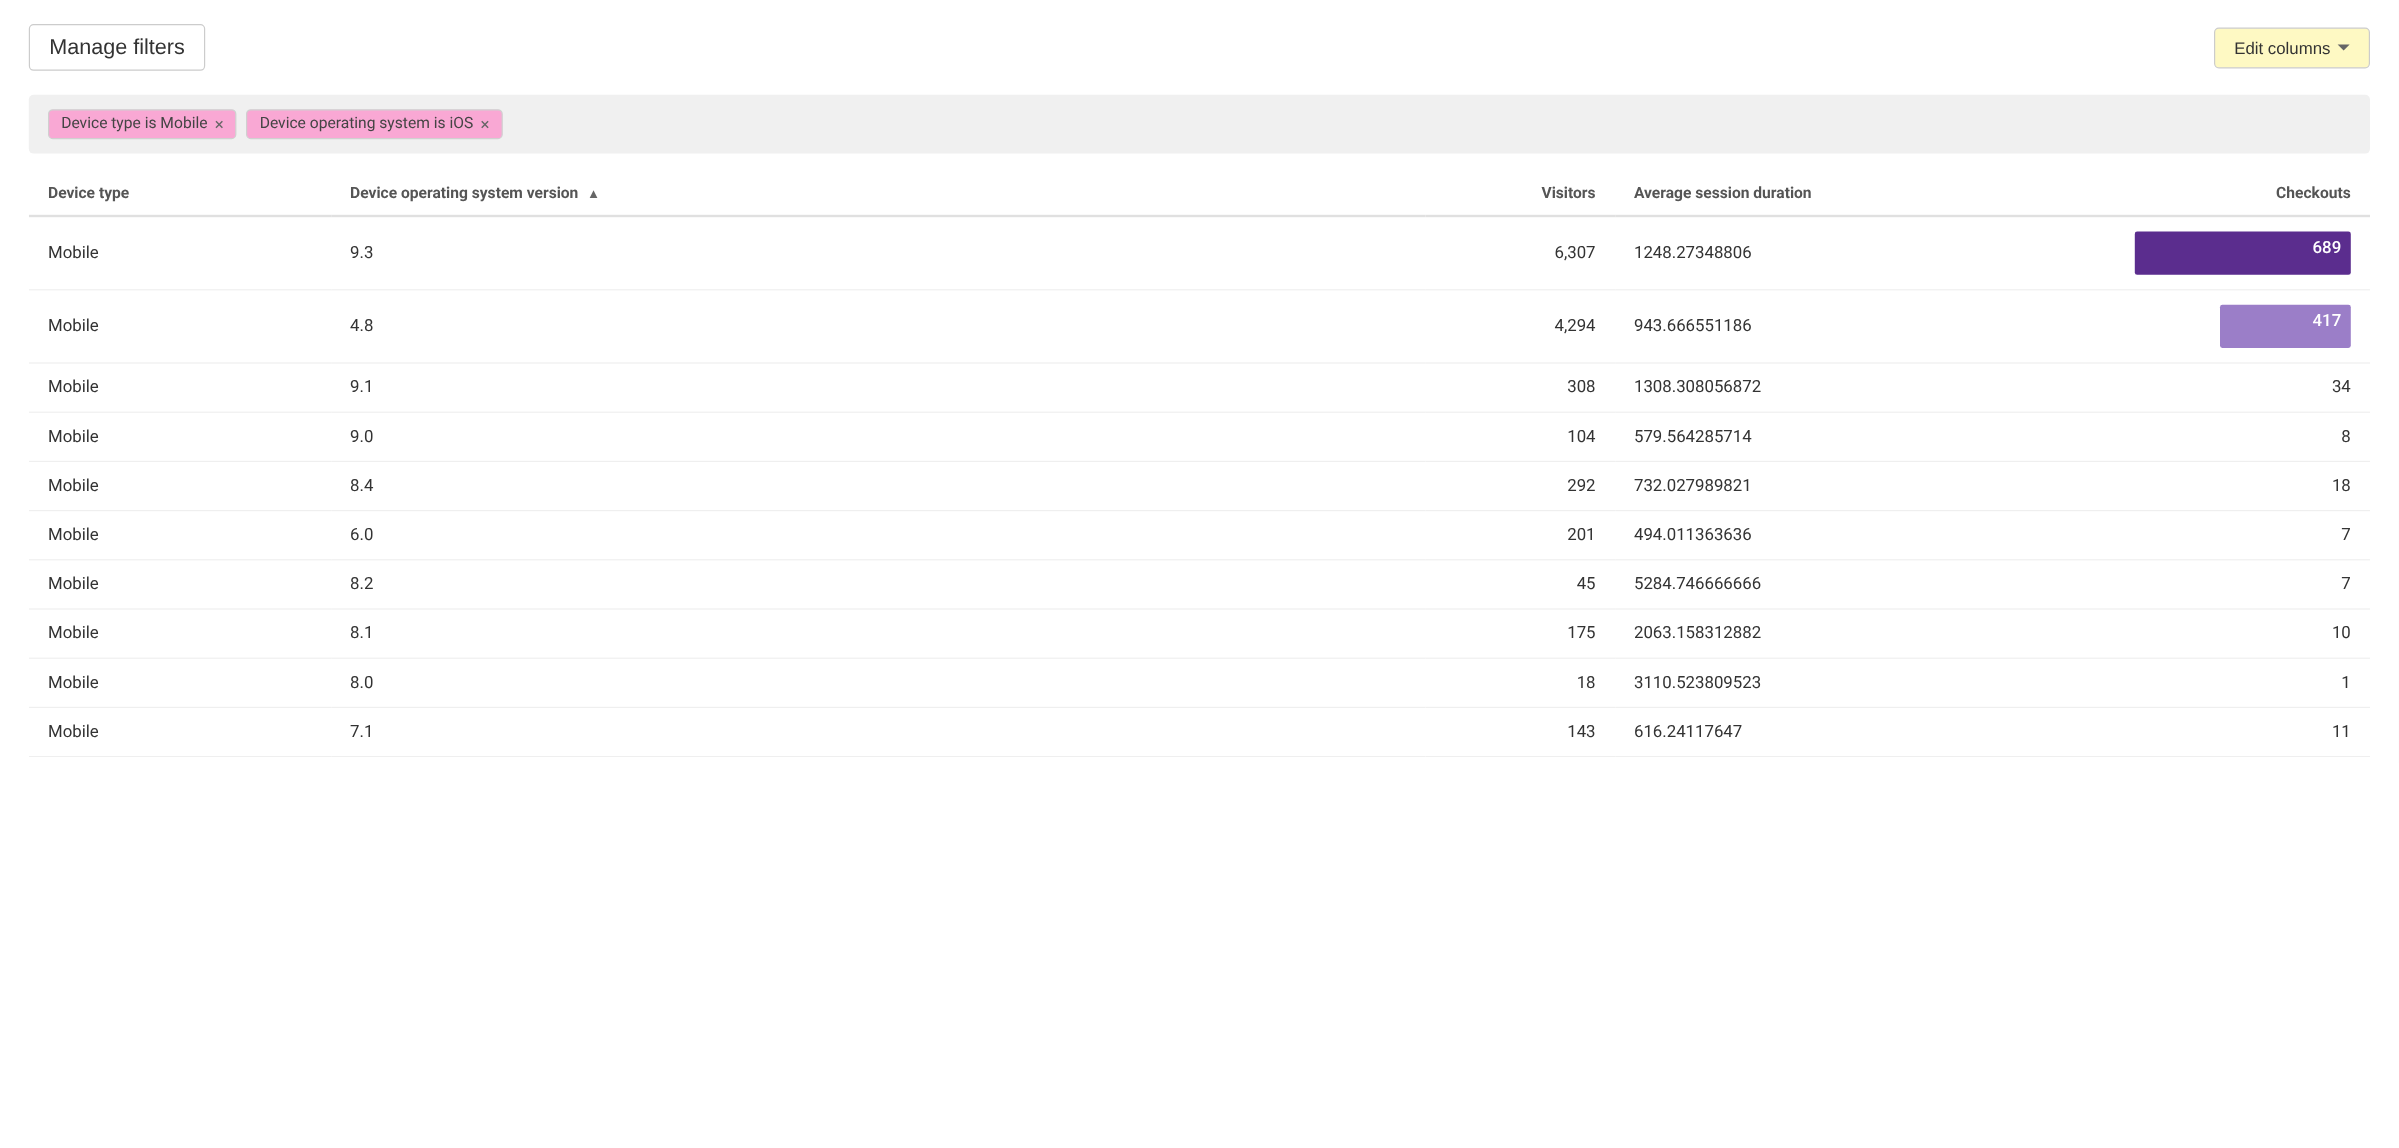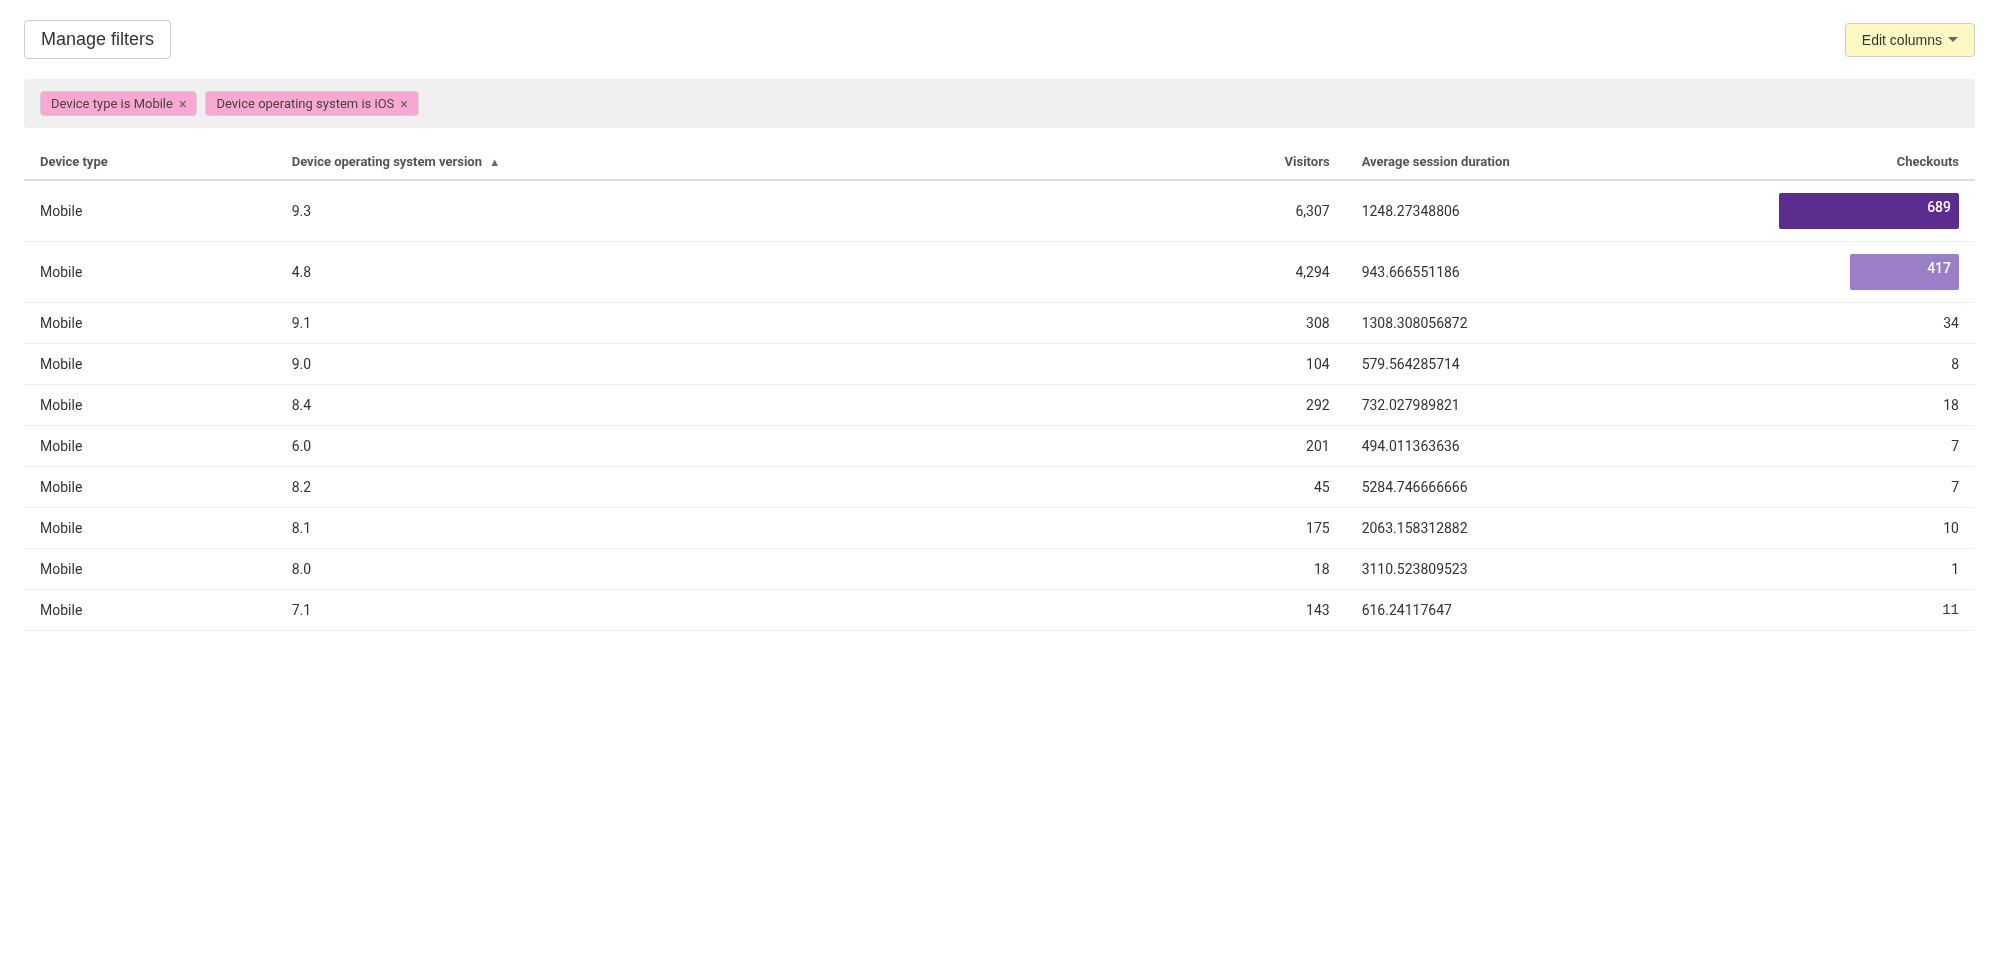--- a/index.html
+++ b/index.html
@@ -270,18 +270,18 @@
             <td>8.0</td>
             <td class="align-right">18</td>
             <td>3110.523809523</td>
             <td class="bar-cell" style="text-align: right;">1</td>
           </tr>
           <tr>
             <td>Mobile</td>
             <td>7.1</td>
             <td class="align-right">143</td>
             <td>616.24117647</td>
-            <td class="bar-cell" style=" font-family: Liberation Mono, monospace;">11</td>
+            <td class="bar-cell" style="">11</td>
           </tr>
         </tbody>
     </table>
   </div>
 </div>
 
 </body></html>

